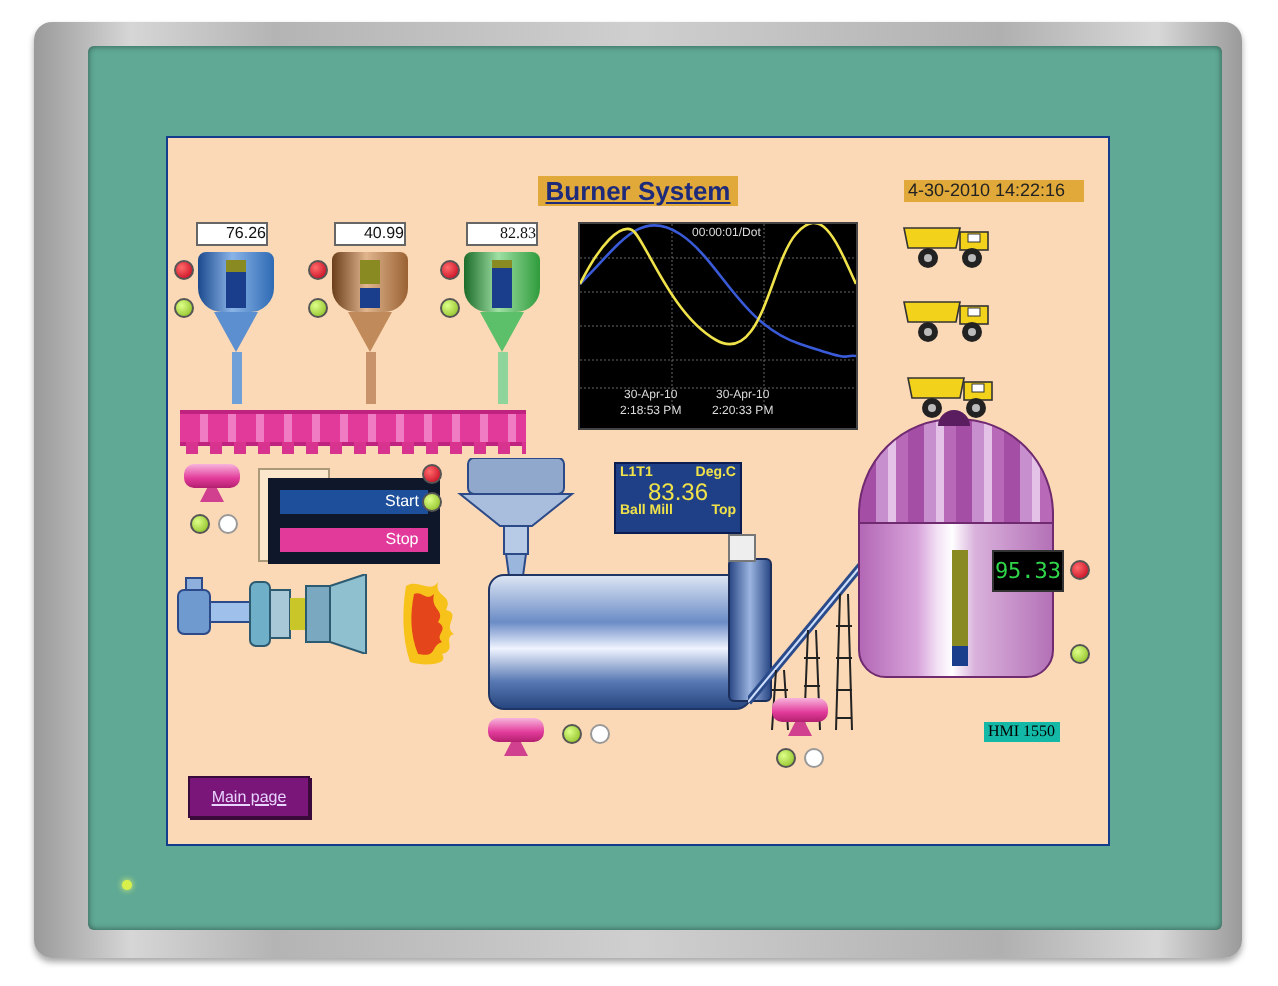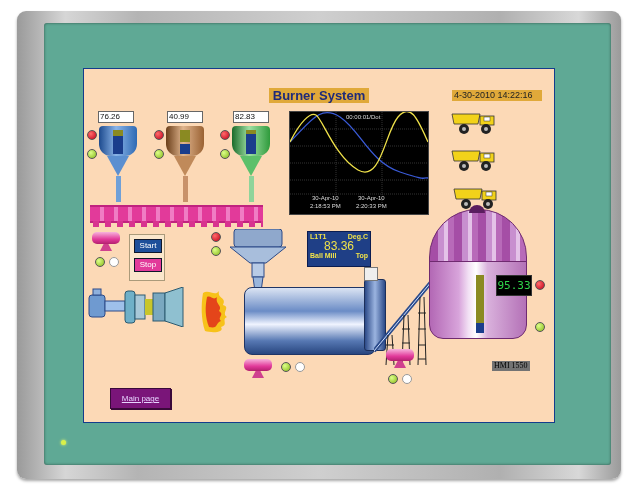--- a/index.html
+++ b/index.html
@@ -6,58 +6,58 @@
   body { width:639px; height:493px; background:#ffffff; position:relative; overflow:hidden; font-family:"Liberation Sans", sans-serif; }
   .bezel { position:absolute; left:17px; top:11px; width:604px; height:468px; border-radius:9px;
     background:linear-gradient(90deg,#9a9a9a 0%,#d6d6d6 8%,#b4b4b4 20%,#cfcfcf 50%,#b0b0b0 80%,#d8d8d8 93%,#9a9a9a 100%);
     box-shadow:0 2px 3px rgba(0,0,0,0.35); }
   .screen-glass { position:absolute; left:44px; top:23px; width:567px; height:442px; background:#5fa995; border-radius:3px; box-shadow: inset 0 0 3px rgba(0,0,0,0.5); }
   .power-led { position:absolute; left:61px; top:440px; width:5px; height:5px; border-radius:50%; background:#d9f04a; box-shadow:0 0 3px #eaff6a; }
   .window { position:absolute; left:83px; top:68px; width:470px; height:353px; background:#fcd9b6; border:1px solid #143c8c; }
   .titlebar { height:13px; background:linear-gradient(#2f6fd6,#1a4fb8); color:#fff; font-size:9px; font-weight:bold; display:flex; align-items:center; padding-left:3px; }
   .title-icon { width:8px; height:8px; background:linear-gradient(135deg,#e44 0%,#ec3 50%,#3a5 100%); margin-right:3px; }
   .close-btn { position:absolute; right:3px; top:2px; width:9px; height:9px; background:#d6502a; border:1px solid #fff; color:#fff; font-size:8px; line-height:8px; text-align:center; }
-  .header-title { position:absolute; left:185px; top:19px; width:100px; height:15px; background:#e0a93a; color:#1e2a7a; font-weight:bold; font-size:13px; text-align:center; line-height:15px; }
+  .header-title { position:absolute; left:185px; top:19px; width:100px; height:15px; background:#e0a93a; color:#1e2a7a; font-weight:bold; font-size:13px; text-align:center; line-height:15px;text-decoration:underline; }
   .datetime { position:absolute; left:368px; top:21px; width:88px; height:11px; background:#e0a93a; color:#222; font-size:9px; line-height:11px; padding-left:2px; }
-  .val-box { position:absolute; width:33px; height:10px; background:#fff; border:1px solid #666; font-size:8px; line-height:10px; padding-left:1px; color:#111; }
+  .val-box { position:absolute; width:33px; height:10px; background:#fff; border:1px solid #666; font-size:8px; line-height:10px; padding-left:1px; color:#111;text-align:right; }
   .lamp { position:absolute; width:8px; height:8px; border-radius:50%; border:1px solid #555; }
   .lamp.red { background:radial-gradient(circle at 35% 35%,#ff6a6a,#c0001a); }
   .lamp.green { background:radial-gradient(circle at 35% 35%,#ddff88,#86b81a); }
   .lamp.white { background:#fff; border-color:#999; }
   .hopper { position:absolute; width:38px; }
   .hopper .bin { height:30px; border-radius:4px 4px 12px 12px; position:relative; }
   .hopper .level-top { position:absolute; left:14px; top:4px; width:10px; height:6px; background:#8a8a22; }
   .hopper .level { position:absolute; left:14px; width:10px; background:#1a3d8c; }
   .hopper .cone { width:0; height:0; margin:0 auto; border-left:11px solid transparent; border-right:11px solid transparent; }
   .hopper .pipe { width:5px; height:26px; margin:0 auto; }
   .conveyor { position:absolute; left:6px; top:136px; width:173px; height:14px;
     background:repeating-linear-gradient(90deg,#e23a9a 0 10px,#f07cc4 10px 14px); border-top:2px solid #c0237f; border-bottom:2px solid #c0237f; }
   .conveyor-teeth { position:absolute; left:6px; top:152px; width:173px; height:6px; background:repeating-linear-gradient(90deg,transparent 0 3px,#d8338f 3px 9px,transparent 9px 12px); }
   .trend { position:absolute; left:205px; top:42px; width:138px; height:102px; background:#000; border:1px solid #444; }
   .trend-label { position:absolute; color:#ddd; font-size:6px; }
   .trucks .truck { position:absolute; width:52px; height:26px; }
   .ctl-panel { position:absolute; left:45px; top:165px; width:34px; height:45px; background:#fbe7cc; border:1px solid #aa9a7a; }
-  .ctl-btn { position:absolute; left:4px; width:26px; height:12px; font-size:8px; text-align:center; line-height:12px; border:1px solid #0f172a; }
+  .ctl-btn { position:absolute; left:4px; width:26px; height:12px; font-size:8px; text-align:center; line-height:12px; border:6px solid #0f172a;padding-left:48px; }
   .start-btn { top:4px; background:#1e4f9a; color:#fff; }
   .stop-btn { top:23px; background:#e23a9a; color:#fff; }
   .pump { position:absolute; width:28px; height:20px; }
   .pump .body { position:absolute; left:0; top:0; width:28px; height:12px; border-radius:5px; background:linear-gradient(#f7b4dc,#e23a9a 60%,#b3206f); }
   .pump .foot { position:absolute; left:8px; top:12px; width:12px; height:7px; background:#d0408e; clip-path:polygon(30% 0,70% 0,100% 100%,0 100%); }
   .readout { position:absolute; left:223px; top:162px; width:62px; height:34px; background:#1f3f86; border:1px solid #0a1c50; color:#f0e24a; }
   .readout .top { font-size:7px; display:flex; justify-content:space-between; padding:1px 2px 0 2px; font-weight:bold; }
   .readout .value { font-size:12px; text-align:center; line-height:12px; }
   .readout .bottom { font-size:7px; display:flex; justify-content:space-between; padding:0 2px; font-weight:bold; }
   .silo { position:absolute; left:345px; top:140px; width:96px; height:132px; }
   .silo-dome { position:absolute; left:0; top:0; width:96px; height:56px; border-radius:48px 48px 4px 4px; background:repeating-linear-gradient(90deg,#a54ea6 0 8px,#c88fcf 8px 14px,#e4c2e8 14px 18px,#b86ab9 18px 24px); border:1px solid #6f2a70; }
   .silo-cap { position:absolute; left:40px; top:-4px; width:16px; height:8px; border-radius:8px 8px 0 0; background:#5a1d5f; }
   .silo-body { position:absolute; left:0; top:52px; width:96px; height:76px; border-radius:0 0 14px 14px; background:linear-gradient(90deg,#b368b5,#d8a4db 30%,#f2e0f4 40%,#ffffff 48%,#d9b1dc 60%,#b471b7 100%); border:1px solid #6f2a70; }
   .silo-level { position:absolute; left:47px; top:66px; width:8px; height:58px; background:#8a8a22; }
   .silo-level-fill { position:absolute; left:47px; top:114px; width:8px; height:10px; background:#1a3d8c; }
   .silo-display { position:absolute; left:67px; top:66px; width:34px; height:19px; background:#000; color:#2fd64a; font-family:"DejaVu Sans Mono", monospace; font-size:11px; text-align:center; line-height:19px; border:1px solid #333; }
-  .model-label { position:absolute; left:408px; top:292px; background:#737373; color:#000; font-family:"Liberation Serif", serif; font-size:8px; padding:0 2px; line-height:10px; }
+  .model-label { position:absolute; left:408px; top:292px; background:#14b8a6; color:#000; font-family:"Liberation Serif", serif; font-size:8px; padding:0 2px; line-height:10px; }
   .nav { position:absolute; top:319px; height:19px; background:#7a1579; border:1px solid #3a0a3a; color:#e7d4ff; font-size:8px; text-align:center; line-height:19px; box-shadow:1px 1px 0 #3a0a3a; }
   .flame { position:absolute; left:117px; top:220px; width:30px; height:46px; }
   .machine-motor { position:absolute; left:160px; top:218px; width:130px; height:66px; border-radius:8px; background:linear-gradient(#dbe4f3,#6b8cc6 35%,#f0f4ff 55%,#5778b3 80%,#28467f); border:1px solid #1f3566; }
   .feeder { position:absolute; left:142px; top:160px; width:64px; height:70px; }
   .coupler { position:absolute; left:280px; top:210px; width:20px; height:70px; border-radius:3px; background:linear-gradient(90deg,#2c4a88,#9bb4e0 50%,#2c4a88); border:1px solid #1c2f5a; }
   .controlbox { position:absolute; left:280px; top:198px; width:12px; height:12px; background:#eee; border:1px solid #777; }
   .valve-assembly { position:absolute; left:3px; top:218px; width:110px; height:40px; }
 </style>
 </head>
 <body>
@@ -66,21 +66,21 @@
 <div class="screen-glass"></div>
 <div class="power-led"></div>
 
 <div class="window">
 
   <div class="header-title">Burner System</div>
   <div class="datetime">4-30-2010 14:22:16</div>
 
   <div class="val-box" style="left:14px;top:42px;">76.26</div>
   <div class="val-box" style="left:83px;top:42px;">40.99</div>
-  <div class="val-box" style="left:149px;top:42px;">82.83</div>
+  <div class="val-box" style="left:149px;top:42px;font-family:Liberation Serif, serif;">82.83</div>
 
   <div class="lamp red" style="left:3px;top:61px;"></div>
   <div class="lamp green" style="left:3px;top:80px;"></div>
   <div class="lamp red" style="left:70px;top:61px;"></div>
   <div class="lamp green" style="left:70px;top:80px;"></div>
   <div class="lamp red" style="left:136px;top:61px;"></div>
   <div class="lamp green" style="left:136px;top:80px;"></div>
 
   <div class="hopper" style="left:15px;top:57px;">
     <div class="bin" style="background:linear-gradient(90deg,#1c4a8e,#8ab4e8 45%,#2e6ab4);">
@@ -242,14 +242,14 @@
     <div class="silo-body"></div>
     <div class="silo-level"></div>
     <div class="silo-level-fill"></div>
     <div class="silo-display">95.33</div>
   </div>
   <div class="lamp red" style="left:451px;top:211px;"></div>
   <div class="lamp green" style="left:451px;top:253px;"></div>
 
   <div class="model-label">HMI 1550</div>
 
-  <div class="nav" style="left:26px;width:59px;text-decoration:underline;">Main page</div>
+  <div class="nav" style="left:10px;width:59px;text-decoration:underline;">Main page</div>
 </div>
 
 </body></html>

